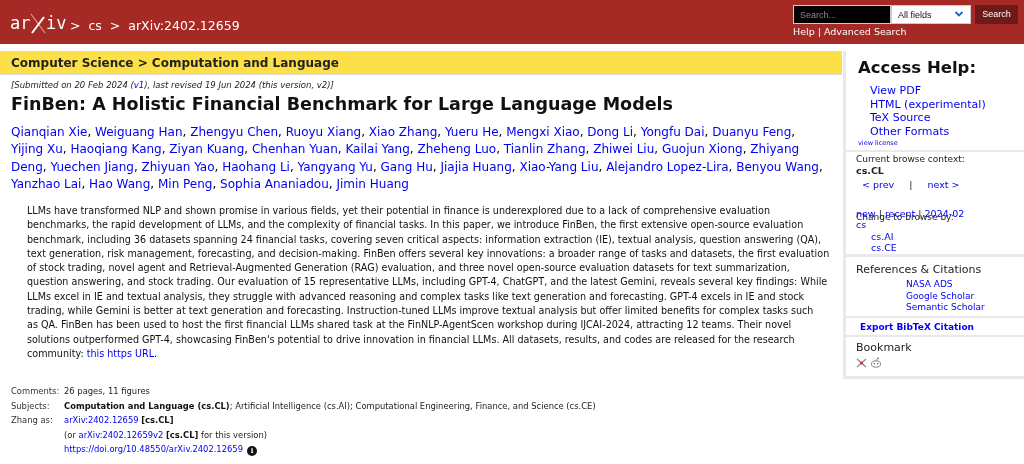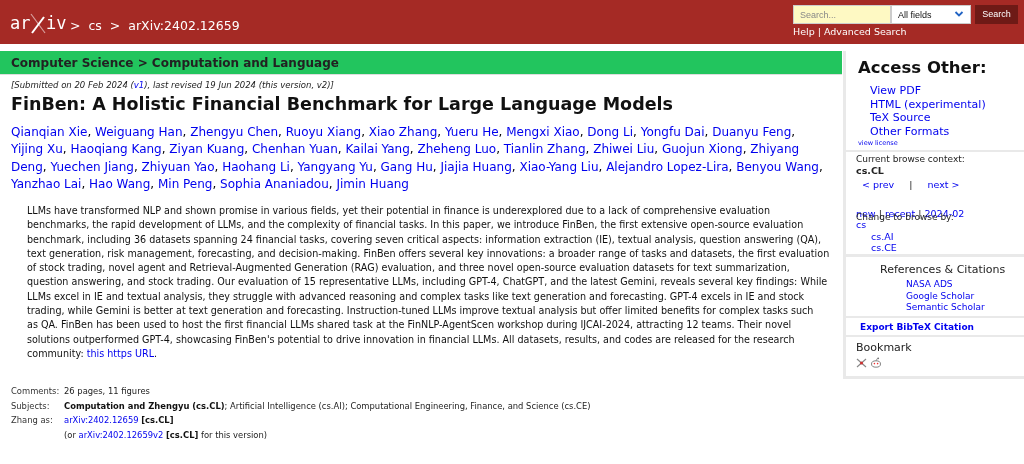--- a/index.html
+++ b/index.html
@@ -6,29 +6,29 @@
   html, body { width: 1024px; height: 464px; overflow: hidden; background: #fff; }
   body { font-family: "DejaVu Sans", "Liberation Sans", sans-serif; color: #000; position: relative; }
   a, .link { color: #1a0dab; color: #0000ee; text-decoration: none; }
 
   
   .header { position: absolute; left: 0; top: 0; width: 1024px; height: 44px; background: #a52a25; color: #fff; }
   .logo { position: absolute; left: 10px; top: 12px; height: 22px; display: flex; align-items: flex-end; text-decoration: underline; }
   .logo svg { display: block; }
   .crumbs { position: absolute; left: 70px; top: 18px; font-size: 12.5px; color: #fff; }
   .crumbs span { margin-right: 4px; }
-  .search-box { position: absolute; left: 793px; top: 5px; width: 98px; height: 19px; background: #fef9c3; border: 1px solid #ccc; font-size: 9px; color: #888; padding: 4px 6px; font-family: "Liberation Sans", sans-serif; }
+  .search-box { position: absolute; left: 793px; top: 5px; width: 98px; height: 19px; background: #000000; border: 1px solid #ccc; font-size: 9px; color: #888; padding: 4px 6px; font-family: "Liberation Sans", sans-serif; }
   .field-select { position: absolute; left: 891px; top: 5px; width: 80px; height: 19px; background: #fff; border: 1px solid #ccc; font-size: 9px; color: #111; padding: 4px 6px; font-family: "Liberation Sans", sans-serif; }
   .field-select .chev { position: absolute; right: 6px; top: 3px; width: 10px; height: 10px; }
   .search-btn { position: absolute; left: 975px; top: 5px; width: 43px; height: 19px; background: #6e1a16; color: #fff; font-size: 9px; text-align: center; line-height: 19px; font-family: "Liberation Sans", sans-serif; }
   .help-links { position: absolute; left: 793px; top: 26px; font-size: 9.5px; color: #fff; }
   .help-links span { color: #fff; text-align: center; }
 
   
-  .catbar { position: absolute; left: 0; top: 51px; width: 842px; height: 24px; background: #22c55e; border-bottom: 1px solid #ddd; }
+  .catbar { position: absolute; left: 0; top: 51px; width: 842px; height: 24px; background: #fde047; border-bottom: 1px solid #ddd; }
   .catbar-text { position: absolute; left: 11px; top: 5px; font-size: 12px; font-weight: bold; color: #222; }
 
   
   .submitted { position: absolute; left: 11px; top: 80px; font-size: 8.5px; font-style: italic; color: #222; }
   .title { position: absolute; left: 11px; top: 94px; font-size: 17.5px; font-weight: bold; color: #111; }
   .authors { position: absolute; left: 11px; top: 124px; width: 820px; font-size: 12px; line-height: 17.3px; color: #0000ee; }
   .abstract { position: absolute; left: 27px; top: 204px; width: 805px; font-size: 9.6px; line-height: 14.3px; color: #111; }
   .meta { position: absolute; left: 11px; top: 384px; font-size: 8.4px; color: #222; }
   .meta-row { display: flex; height: 14.5px; line-height: 14.5px; }
   .meta-label { width: 53px; color: #333; }
@@ -37,21 +37,21 @@
   .info-icon { display: inline-block; width: 10px; height: 10px; border-radius: 50%; background: #111; color: #fff; font-size: 7px; font-weight: bold; text-align: center; line-height: 10px; margin-left: 4px; vertical-align: -1px; font-family: "DejaVu Serif", serif; }
 
   
   .sidebar { position: absolute; left: 843px; top: 51px; width: 181px; height: 328px; background: #e9e9e9; }
   .sb-box { position: absolute; left: 3px; background: #fff; width: 178px; }
   .access-title { position: absolute; left: 12px; top: 7px; font-size: 16.5px; font-weight: bold; color: #111; }
   .access-links { position: absolute; left: 24px; top: 33px; font-size: 11px; line-height: 13.7px; color: #0000ee; }
   .view-license { position: absolute; left: 12px; top: 88px; font-size: 6.5px; color: #0000ee; }
   .ctx { font-size: 9px; color: #222; position: absolute; left: 10px; }
   .ctx-links { font-size: 9.5px; color: #0000ee; position: absolute; }
-  .refs-title { position: absolute; left: 10px; top: 6px; font-size: 11px; color: #222; margin-left: 24px; }
+  .refs-title { position: absolute; left: 10px; top: 6px; font-size: 11px; color: #222; }
   .refs-links { position: absolute; left: 24px; top: 22px; font-size: 9px; line-height: 11.5px; color: #0000ee; margin-left: 36px; }
   .export { position: absolute; left: 14px; top: 4px; font-size: 9px; font-weight: bold; color: #0000ee; }
   .bm-title { position: absolute; left: 10px; top: 4px; font-size: 11px; color: #222; }
   .bm-icons { position: absolute; left: 10px; top: 20px; display: flex; gap: 3px; }
 </style>
 </head>
 <body>
 
 <div class="header">
   <div class="logo">
@@ -112,35 +112,39 @@
     <div><span>community: </span><a class="link">this https URL</a><span>.</span></div>
   </div>
 
 <div class="meta">
   <div class="meta-row">
     <div class="meta-label">Comments:</div>
     <div class="meta-value">26 pages, 11 figures</div>
   </div>
   <div class="meta-row">
     <div class="meta-label">Subjects:</div>
-    <div class="meta-value"><b>Computation and Zhengyu (cs.CL)</b><span>; Artificial Intelligence (cs.AI); Computational Engineering, Finance, and Science (cs.CE)</span></div>
+    <div class="meta-value"><b>Computation and Language (cs.CL)</b><span>; Artificial Intelligence (cs.AI); Computational Engineering, Finance, and Science (cs.CE)</span></div>
   </div>
   <div class="meta-row">
     <div class="meta-label">Zhang as:</div>
     <div class="meta-value"><a class="link">arXiv:2402.12659</a> <b>[cs.CL]</b></div>
   </div>
   <div class="meta-row">
     <div class="meta-label"></div>
     <div class="meta-value"><span>(or </span><a class="link">arXiv:2402.12659v2</a> <b>[cs.CL]</b><span> for this version)</span></div>
   </div>
+  <div class="meta-row">
+    <div class="meta-label"></div>
+    <div class="meta-value"><a class="link">https://doi.org/10.48550/arXiv.2402.12659</a><span class="info-icon">i</span></div>
+  </div>
 </div>
 
 <div class="sidebar">
   <div class="sb-box" style="top:0; height:99px;">
-    <div class="access-title">Access Other:</div>
+    <div class="access-title">Access Help:</div>
     <div class="access-links">
       <div>View PDF</div>
       <div>HTML (experimental)</div>
       <div>TeX Source</div>
       <div>Other Formats</div>
     </div>
     <div class="view-license">view license</div>
   </div>
 
   <div class="sb-box" style="top:101px; height:102px;">

